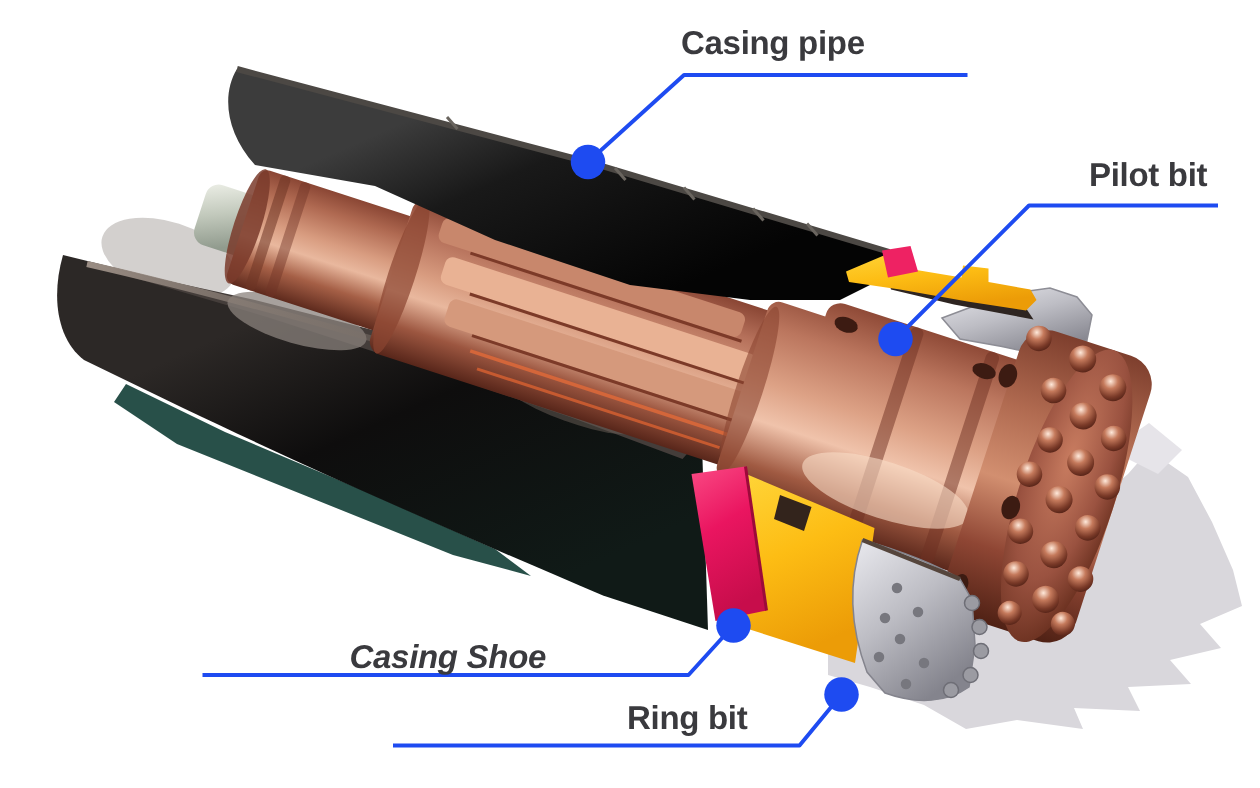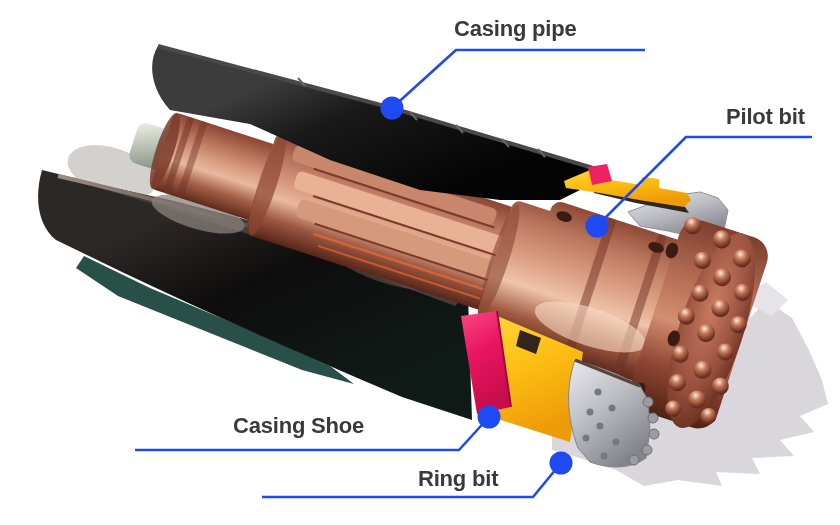--- a/index.html
+++ b/index.html
@@ -8,21 +8,21 @@
     font-family:"Liberation Sans",sans-serif;
   }
   .stage svg{position:absolute;left:0;top:0;}
   .lbl{
     position:absolute;white-space:nowrap;
     font:700 22px/24px "Liberation Sans",sans-serif;
     color:#3a3a3e;letter-spacing:-0.2px;
   }
   .lbl-casing-pipe{left:454px;top:17px;}
   .lbl-pilot-bit{left:682px;top:105px;margin-left:44px;}
-  .lbl-casing-shoe{left:233px;top:414px;}
+  .lbl-casing-shoe{left:233px;top:426px;font-style:italic;}
   .lbl-ring-bit{left:418px;top:467px;}
 </style>
 </head>
 <body>
 
 <div class="stage">
 
 <svg width="840" height="525" viewBox="0 0 840 525">
   <defs>
     <linearGradient id="gC40" gradientUnits="userSpaceOnUse" x1="0" y1="-40" x2="0" y2="40">

